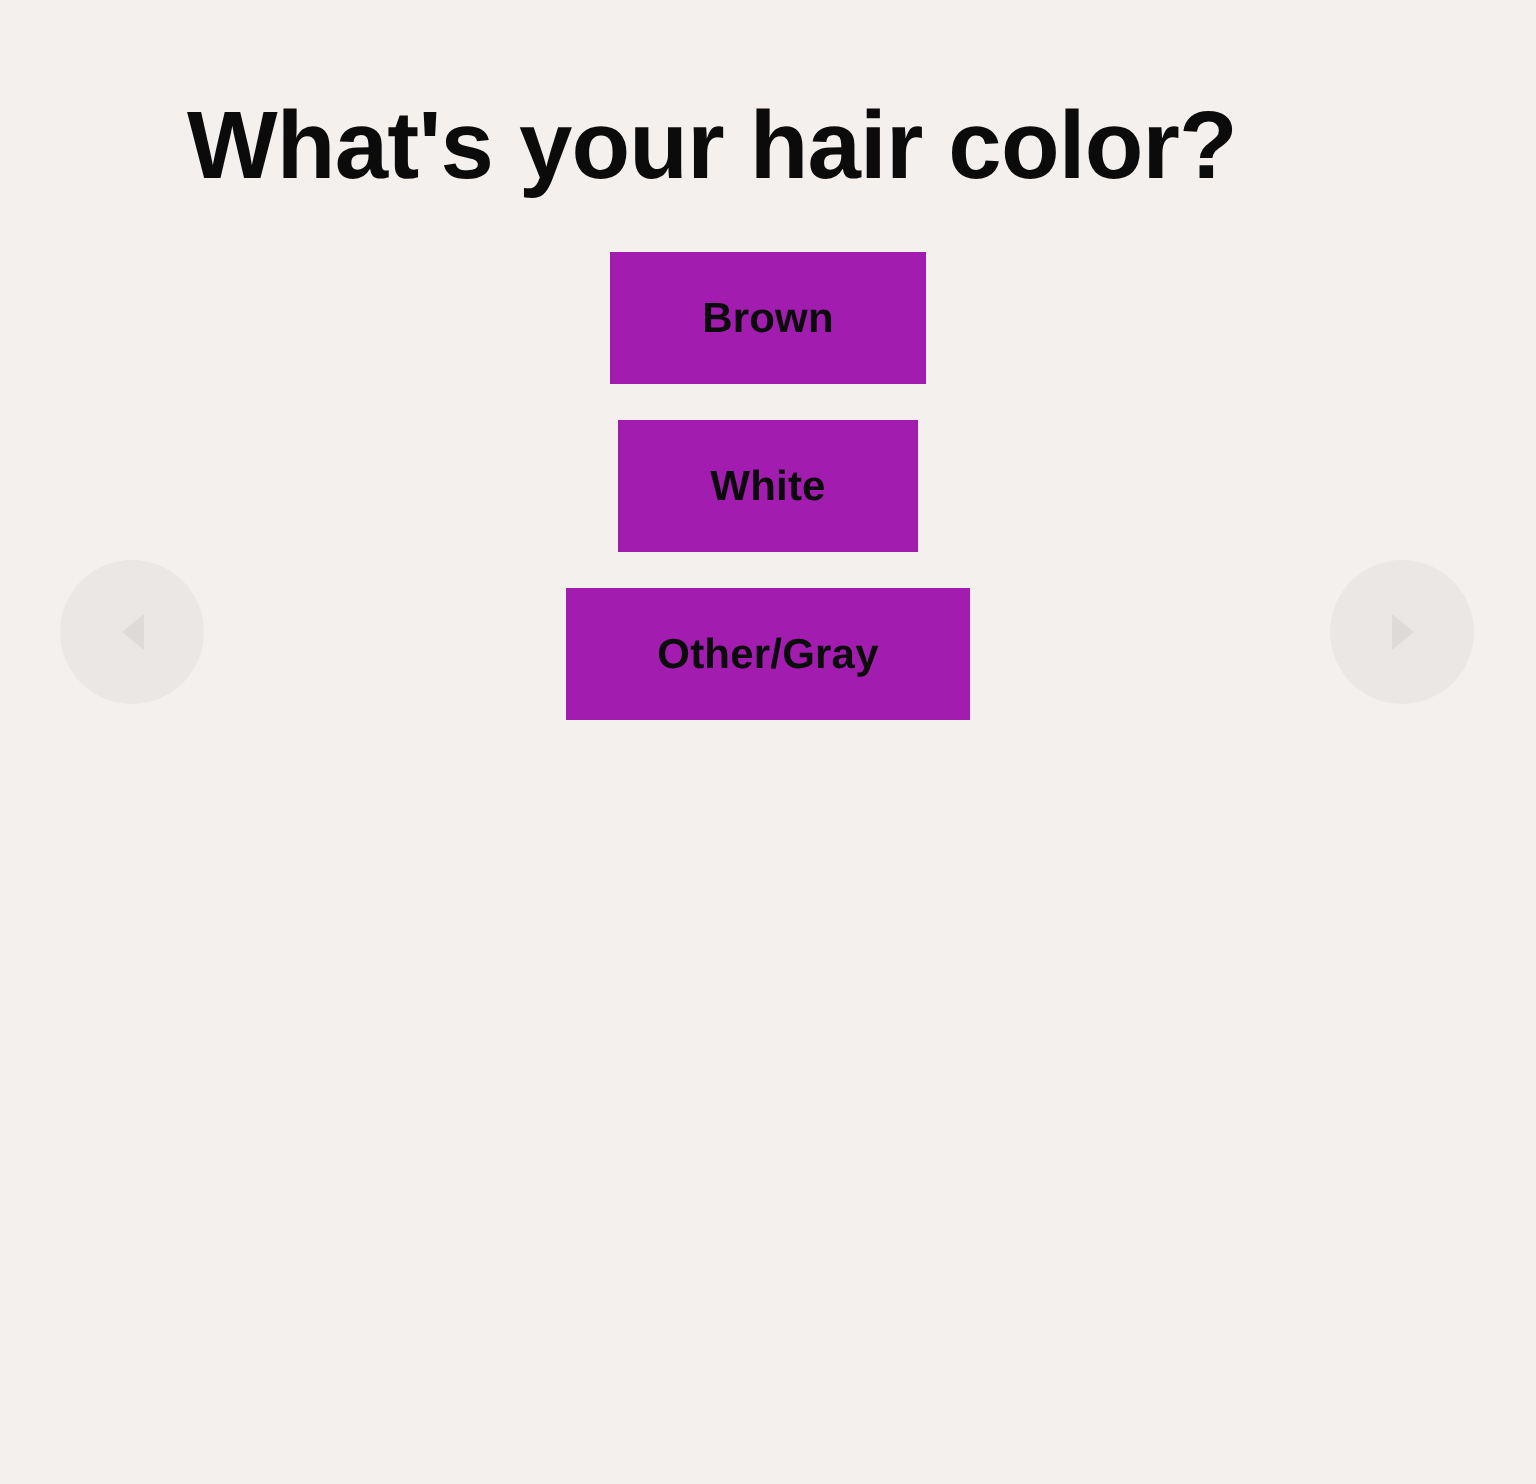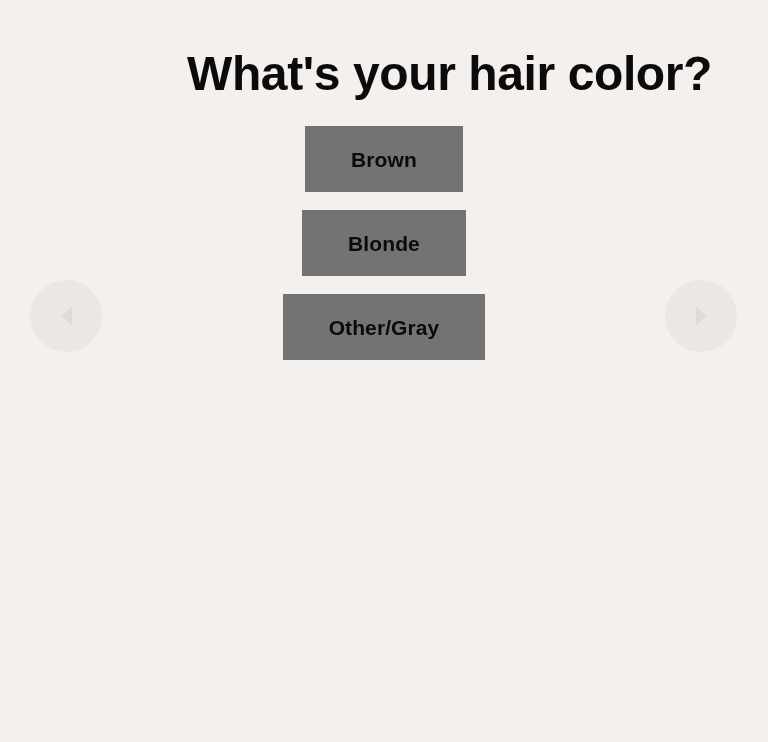--- a/index.html
+++ b/index.html
@@ -24,21 +24,21 @@
     background: #f4f0ee;
     box-sizing: border-box;
   }
 
   
   .question-title {
     position: absolute;
     top: 44px;
     left: 0;
     width: 712px;
-    text-align: right;
+    text-align: center;
     font-size: 48px;
     line-height: 60px;
     font-weight: 700;
     letter-spacing: -0.4px;
     color: #0c0b0b;
     font-family: "Liberation Sans", sans-serif;
     margin: 0;
     white-space: nowrap;
   }
 
@@ -54,21 +54,21 @@
     gap: 18px;
   }
 
   .answer-option {
     display: flex;
     align-items: center;
     justify-content: center;
     height: 66px;
     box-sizing: border-box;
     padding: 0 46px;
-    background: #737373;
+    background: #a21caf;
     border: none;
     border-radius: 0;
     color: #0c0b0b;
     font-family: "Liberation Sans", sans-serif;
     font-size: 21px;
     font-weight: 600;
     letter-spacing: 0.1px;
     line-height: 1;
     white-space: nowrap;
     cursor: pointer;
@@ -115,21 +115,21 @@
 </style>
 </head>
 <body>
 
 <div class="screen">
 
   <h1 class="question-title">What's your hair color?</h1>
 
   <div class="answer-stack">
     <button class="answer-option">Brown</button>
-    <button class="answer-option">Blonde</button>
+    <button class="answer-option">White</button>
     <button class="answer-option">Other/Gray</button>
   </div>
 
   <button class="nav-arrow prev">
     <span class="tri"></span>
   </button>
 
   <button class="nav-arrow next">
     <span class="tri"></span>
   </button>

